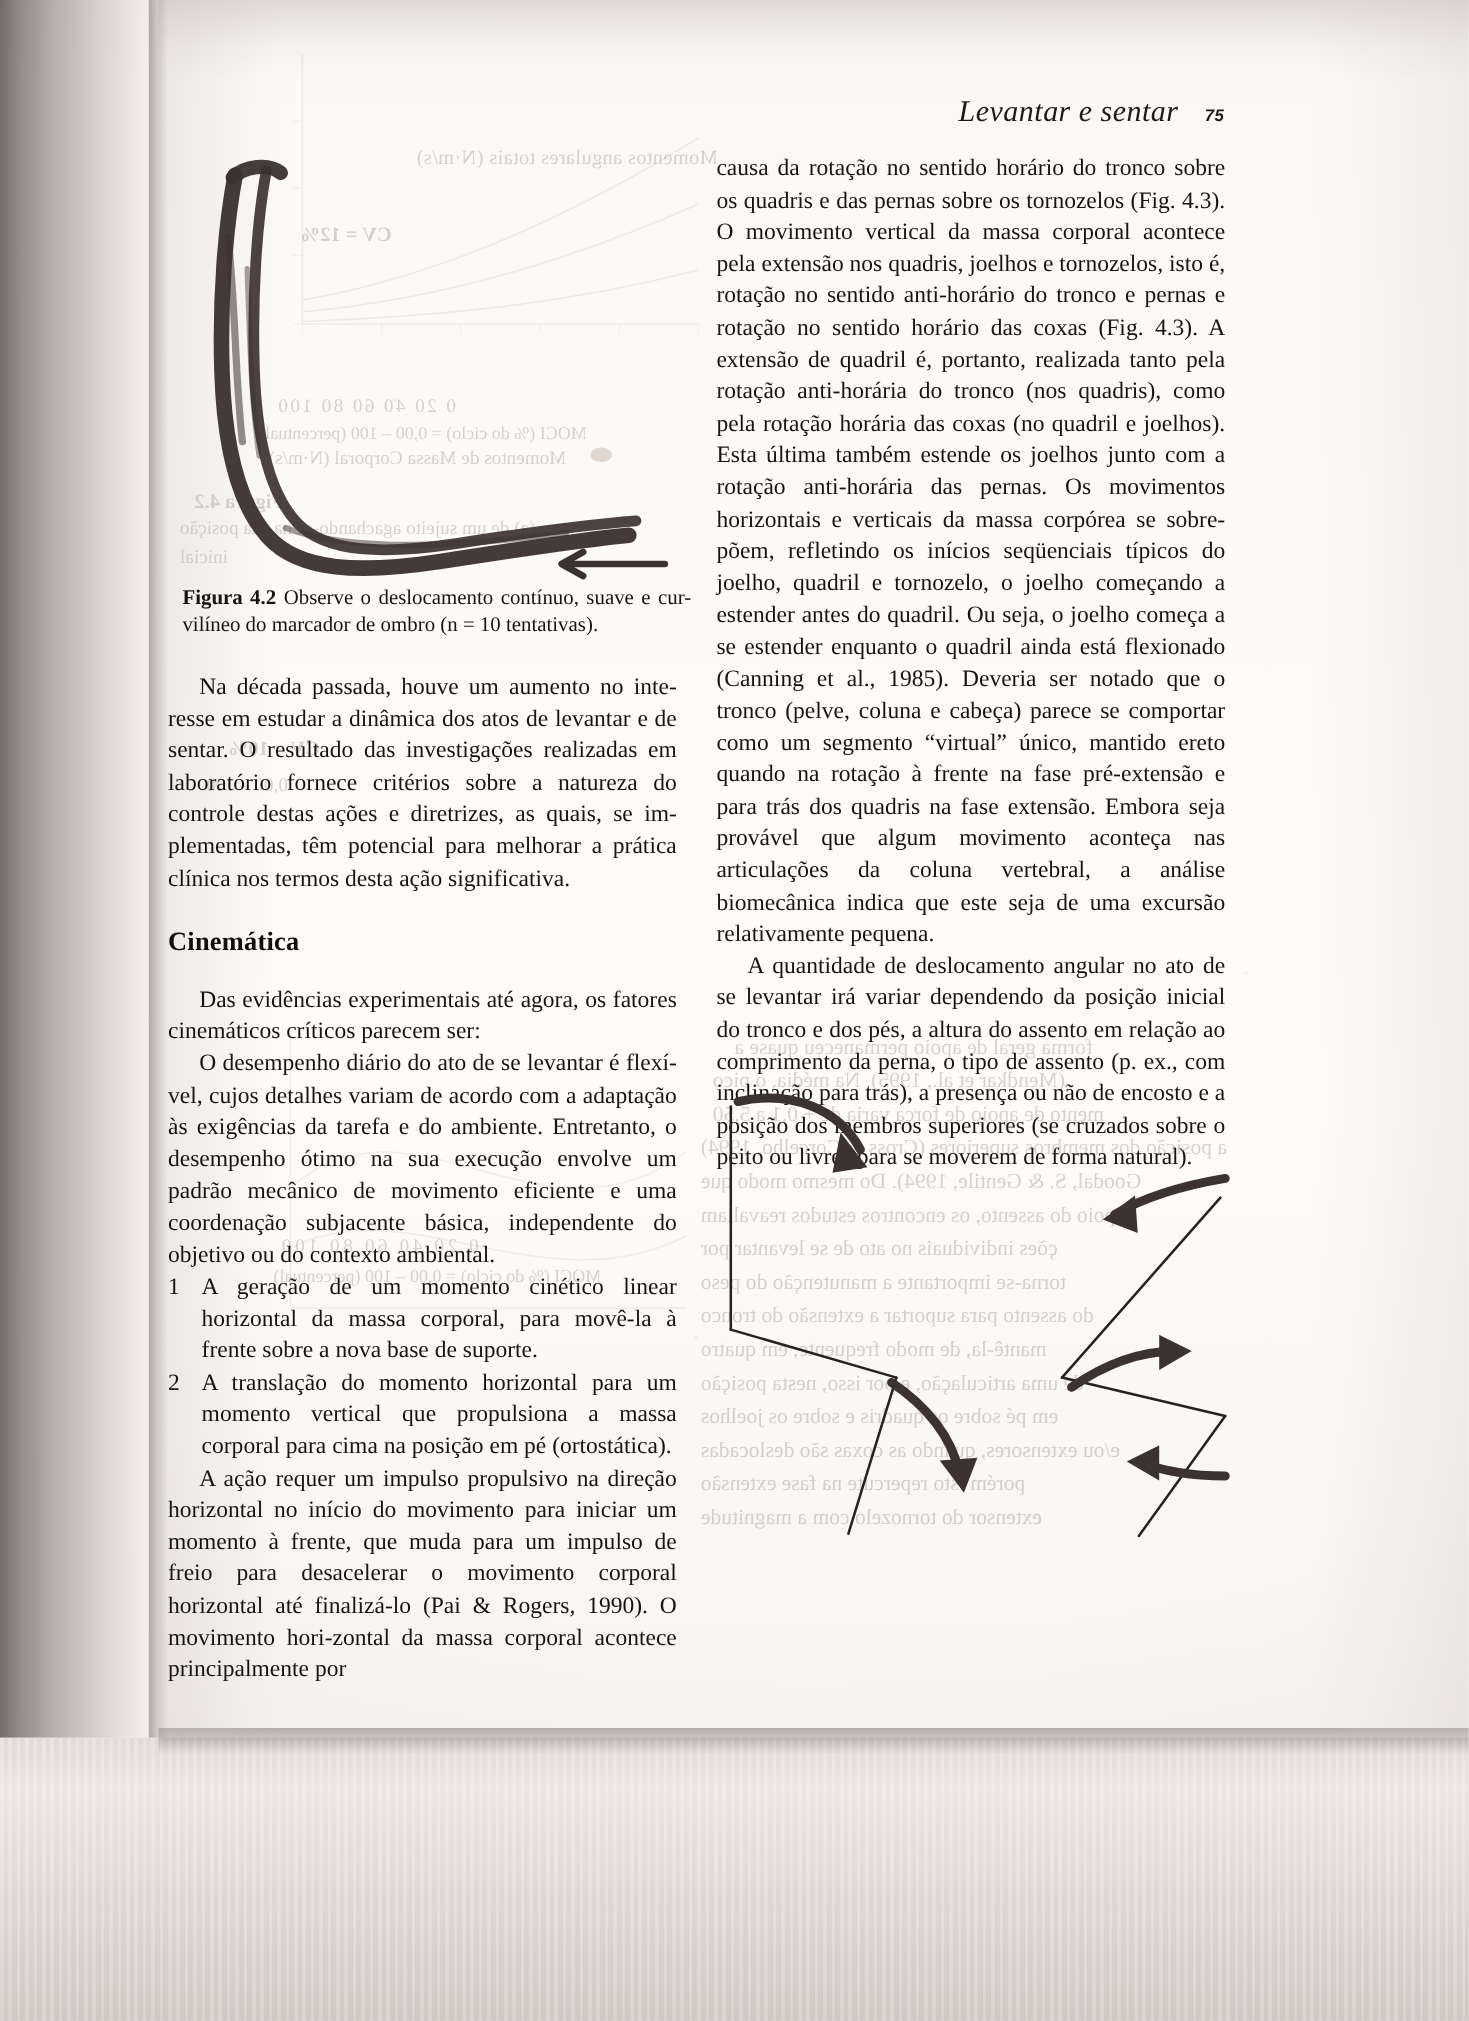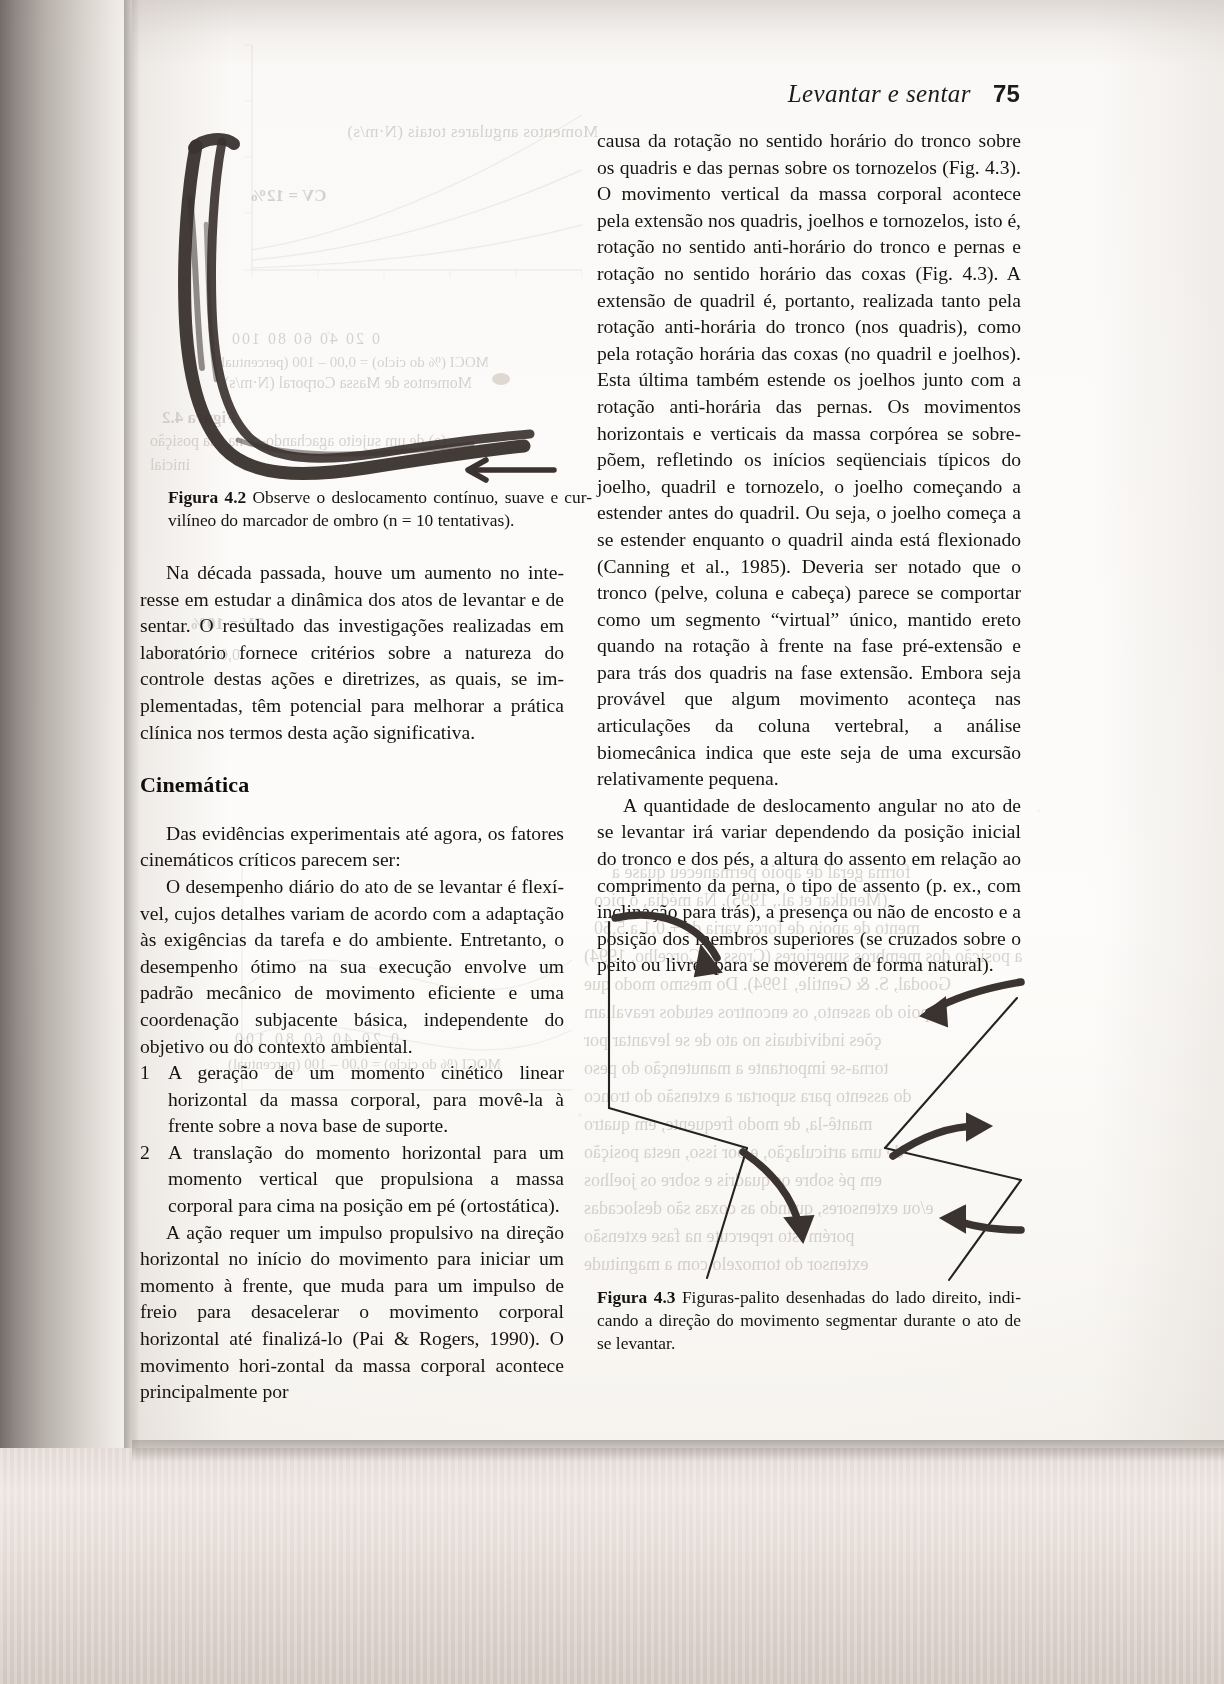--- a/index.html
+++ b/index.html
@@ -80,21 +80,21 @@
   #runhead{
     position:absolute;left:600px;top:80px;width:420px;height:30px;
     text-align:right;
     color:#1d1a18;
   }
   #runhead .rh-title{
     font-style:italic;font-size:25px;letter-spacing:.4px;
   }
   #runhead .rh-page{
     font-family:"Liberation Sans", sans-serif;
-    font-weight:bold;font-size:24px;margin-left:22px;letter-spacing:.2px;
+    font-weight:bold;font-size:14px;margin-left:22px;letter-spacing:.2px;font-style:italic;
   }
 
   .col{
     position:absolute;
     width:424px;
     color:#17140f;
     font-size:19.6px;
     line-height:26.6px;
     text-align:justify;
     text-justify:inter-word;
@@ -133,21 +133,21 @@
     line-height:26.6px;
     text-align:justify;
   }
   ol.numlist li .num{
     position:absolute;left:0;top:0;
     font-size:19.6px;
   }
 
   
   #fig42{position:absolute;left:152px;top:128px;width:424px;height:355px;}
-  #fig42-cap{position:absolute;left:168px;top:486px;width:424px;font-family:Liberation Serif, serif;}
+  #fig42-cap{position:absolute;left:152px;top:486px;width:424px;font-family:Liberation Serif, serif;}
   #fig43{position:absolute;left:597px;top:880px;width:424px;height:400px;}
   #fig43-cap{position:absolute;left:597px;top:1286px;width:424px;}
 
   svg{display:block;overflow:visible;}
 </style>
 </head>
 <body>
 
 <div id="scan">
 
@@ -314,18 +314,15 @@
           </g>
 
           <g>
             <path d="M424 350 C 396 350, 372 346, 352 338" fill="none"></path>
             <path d="M368 326 L344 338 L368 352 Z" stroke-width="2"></path>
           </g>
         </g>
       </svg>
     </div>
 
-    <div id="fig43-cap" class="caption">
-      <span class="lbl">Figura 4.3</span><span>Figuras-palito desenhadas do lado direito, indi-cando a direção do movimento segmentar durante o ato de se levantar.</span>
-    </div>
 
   </div>
 </div>
 
 </body></html>

